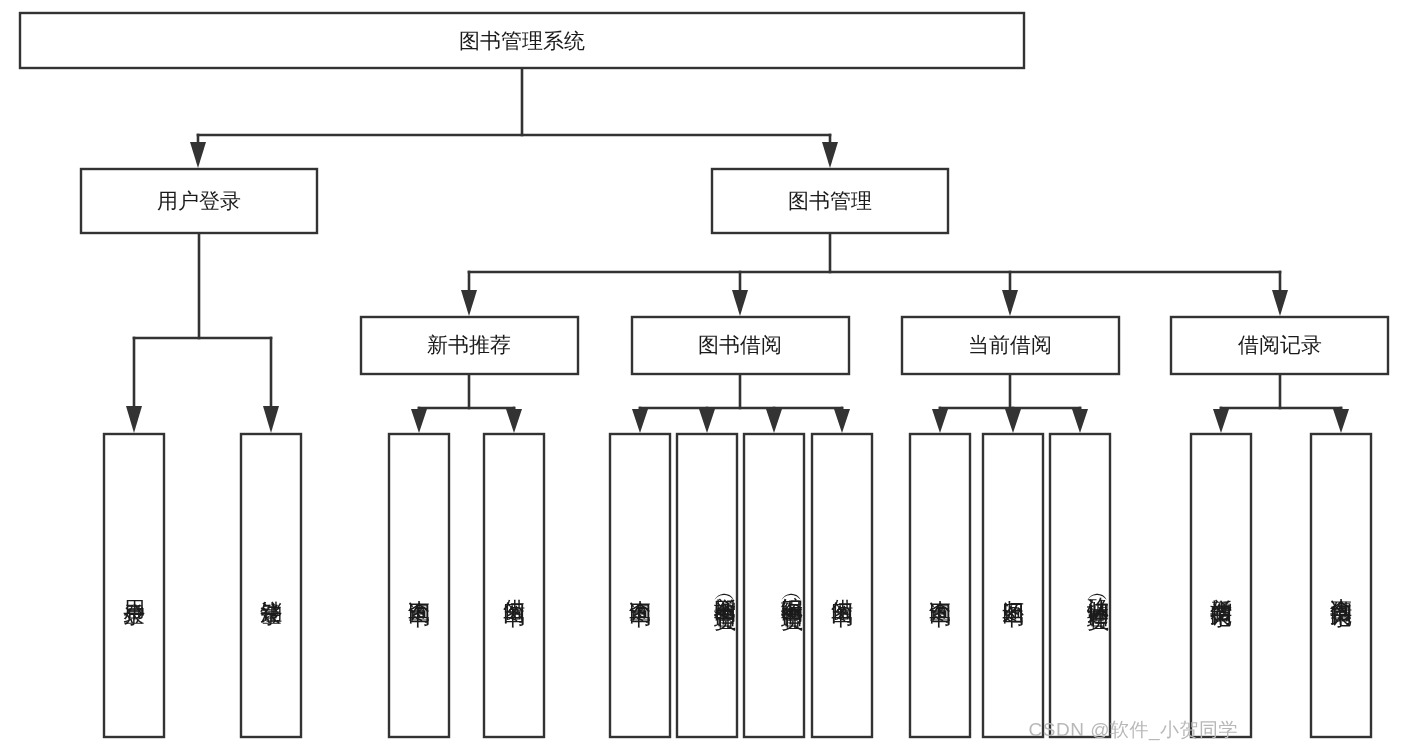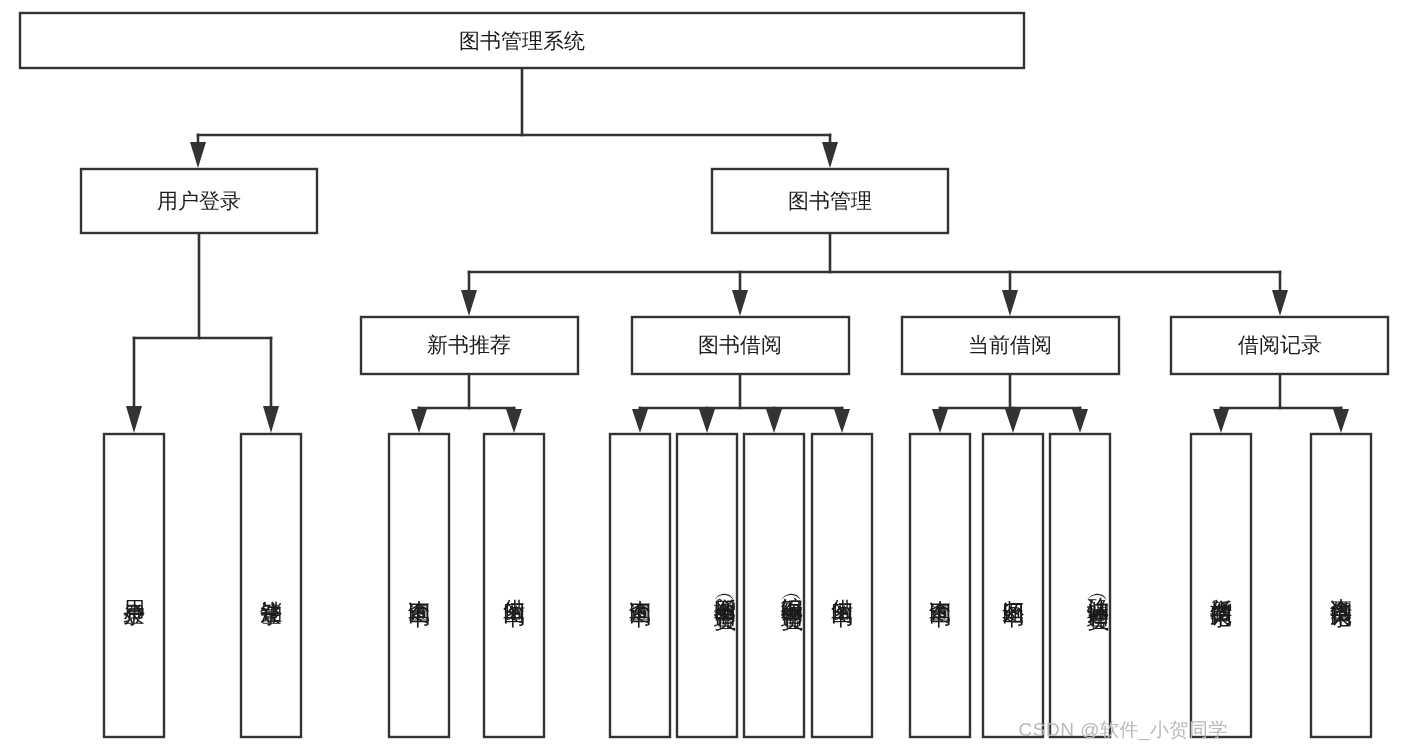--- a/index.html
+++ b/index.html
@@ -71,21 +71,21 @@
     white-space: nowrap;
     pointer-events: none;
   }
   .vlabel.top-aligned {
     align-items: flex-start;
     padding-top: 4px;
     box-sizing: border-box;
   }
   #watermark {
     position: absolute;
-    right: 18px;
+    right: 8px;
     bottom: 4px;
     font-family: "Liberation Sans", "DejaVu Sans", sans-serif;
     font-size: 19px;
     color: #b8b8b8;
     white-space: nowrap;
     letter-spacing: 0.5px;
   }
 </style>
 </head>
 <body>

